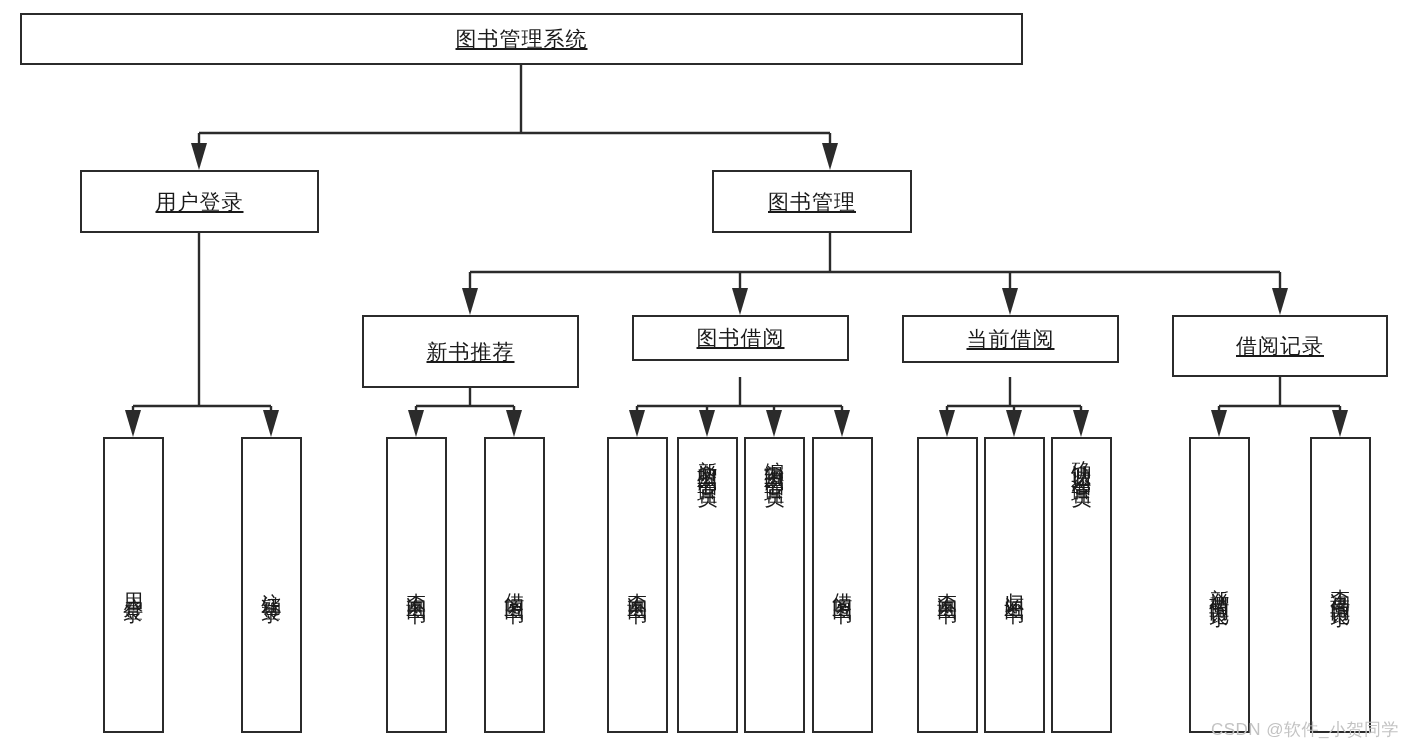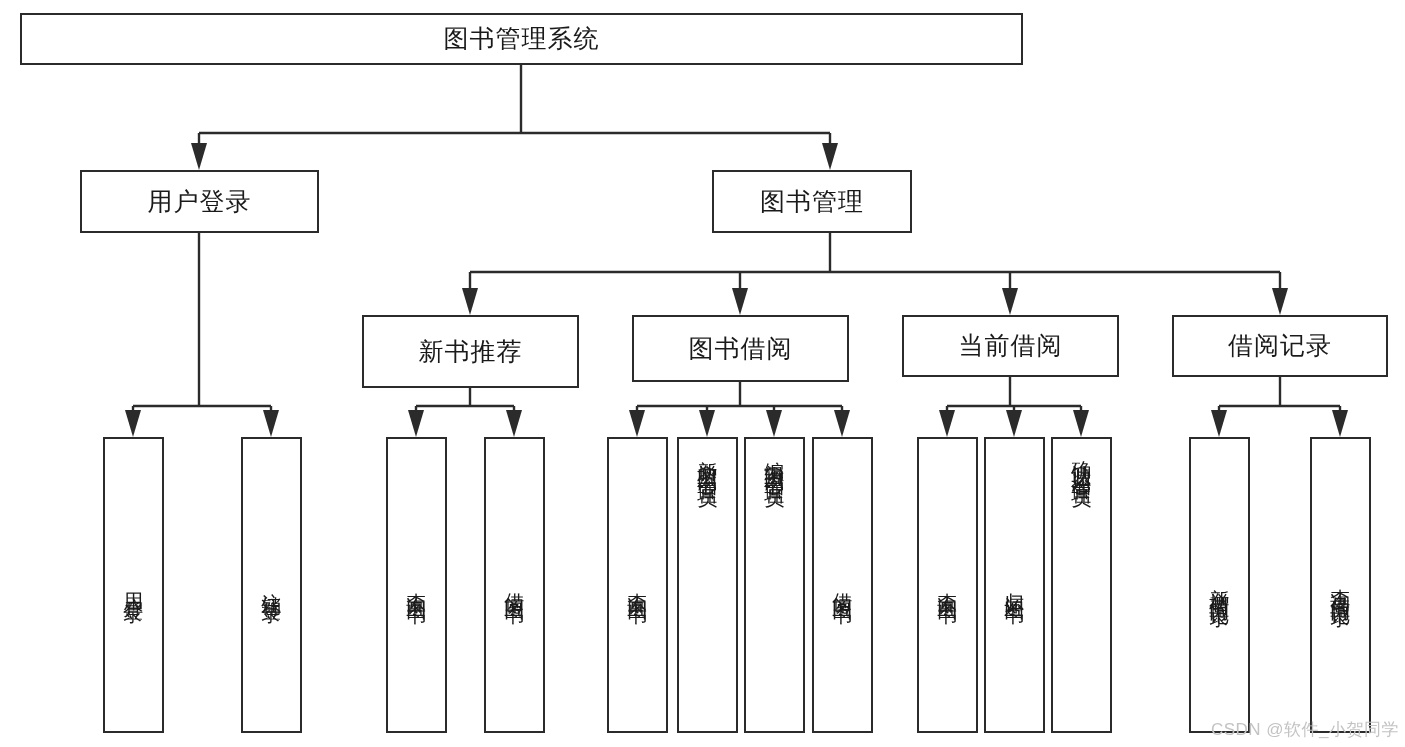--- a/index.html
+++ b/index.html
@@ -29,22 +29,23 @@
     position: absolute;
     box-sizing: border-box;
     background: #ffffff;
     border: 2px solid #2b2b2b;
     display: flex;
     align-items: center;
     justify-content: center;
     color: #1a1a1a;
   }
   .node.horiz {
-    font-size: 25px;
+    font-size: 21px;
     letter-spacing: 1px;
+    text-decoration: underline;
   }
   .node.vert {
     align-items: flex-start;
     justify-content: center;
     font-size: 20px;
   }
   .node .label {
     display: block;
     text-align: center;
     line-height: 1.02;
@@ -134,24 +135,24 @@
       </div>
       <div class="node horiz" style="left: 80px; top: 170px; width: 239px; height: 63px;">
         <span class="label">用户登录</span>
       </div>
       <div class="node horiz" style="left: 712px; top: 170px; width: 200px; height: 63px;">
         <span class="label">图书管理</span>
       </div>
       <div class="node horiz" style="left: 362px; top: 315px; width: 217px; height: 73px;">
         <span class="label">新书推荐</span>
       </div>
-      <div class="node horiz" style="left: 632px; top: 315px; width: 217px; height: 67px;">
+      <div class="node horiz" style="left: 632px; top: 315px; width: 217px; height: 46px;">
         <span class="label">图书借阅</span>
       </div>
-      <div class="node horiz" style="left: 902px; top: 315px; width: 217px; height: 62px;">
+      <div class="node horiz" style="left: 902px; top: 315px; width: 217px; height: 48px;">
         <span class="label">当前借阅</span>
       </div>
       <div class="node horiz" style="left: 1172px; top: 315px; width: 216px; height: 62px;">
         <span class="label">借阅记录</span>
       </div>
       <div class="node vert centered" style="left: 103px; top: 437px; width: 61px; height: 296px;">
         <span class="label">用户登录</span>
       </div>
       <div class="node vert centered" style="left: 241px; top: 437px; width: 61px; height: 296px;">
         <span class="label">注销登录</span>

